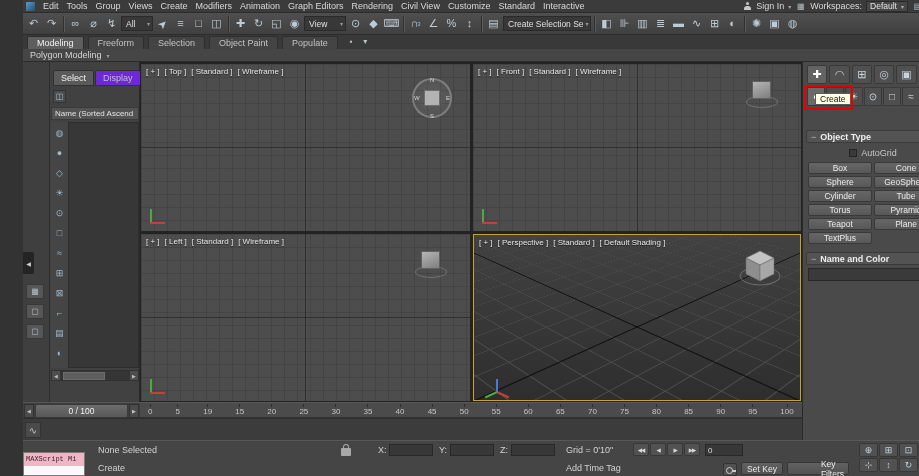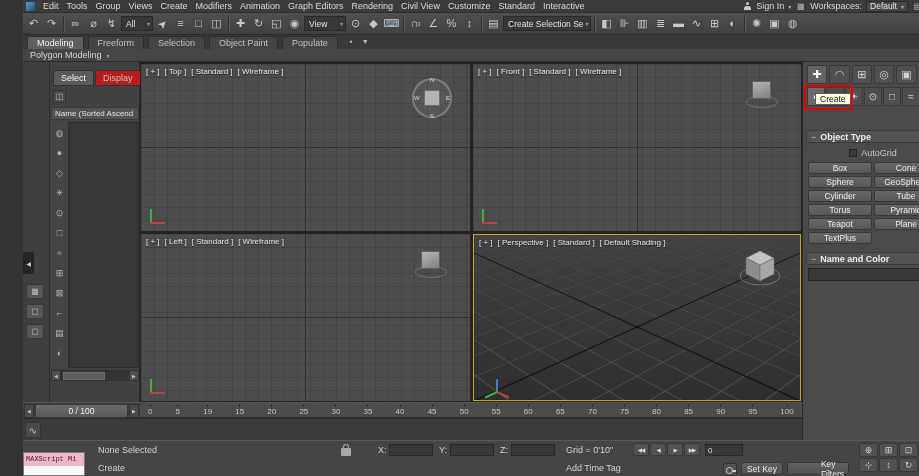--- a/index.html
+++ b/index.html
@@ -36,21 +36,21 @@
 
 
 .layout-strip{position:absolute;left:0;top:62px;width:27px;height:340px;background:#3f3f3f;border-right:1px solid #2e2e2e;}
 .ls-flyout{position:absolute;left:0;top:190px;width:11px;height:22px;background:#242424;color:#cfcfcf;font-size:6px;display:flex;align-items:center;justify-content:center;border-radius:0 2px 2px 0;}
 .ls-tabs{position:absolute;left:3px;top:222px;display:flex;flex-direction:column;gap:5px;}
 .lt-btn{width:18px;height:15px;background:#565656;border:1px solid #383838;font-size:8px;color:#b8c4cc;display:flex;align-items:center;justify-content:center;}
 
 
 .explorer{position:absolute;left:27px;top:62px;width:90px;height:340px;background:#414141;border-right:1px solid #2a2a2a;}
 .ex-tabs{position:absolute;left:3px;top:8px;display:flex;gap:1px;}
-.ex-tab{padding:2px 7px;font-size:9px;background:#b91c1c;color:#c0c0c0;border:1px solid #313131;border-radius:2px 2px 0 0;}
+.ex-tab{padding:2px 7px;font-size:9px;background:#6d28d9;color:#c0c0c0;border:1px solid #313131;border-radius:2px 2px 0 0;}
 .ex-tab.active{background:#5a5a5a;color:#f2f2f2;}
 .ex-tool{position:absolute;left:3px;top:28px;width:13px;height:13px;background:#4c4c4c;border:1px solid #333;color:#a9bdcb;font-size:8px;display:flex;align-items:center;justify-content:center;}
 .ex-header{position:absolute;left:1px;top:45px;width:88px;height:13px;background:#525252;border:1px solid #3a3a3a;font-size:8px;color:#e2e2e2;line-height:11px;padding-left:3px;overflow:hidden;white-space:nowrap;}
 .ex-filters{position:absolute;left:1px;top:60px;width:17px;height:246px;display:flex;flex-direction:column;gap:7px;padding-top:5px;align-items:center;background:#454545;}
 .ex-icon{width:13px;height:13px;display:flex;align-items:center;justify-content:center;font-size:9px;color:#9fb8cb;line-height:1;}
 .ex-list{position:absolute;left:18px;top:60px;width:71px;height:246px;background:#373737;border:1px solid #2d2d2d;}
 .ex-hscroll{position:absolute;left:1px;top:308px;width:88px;height:11px;display:flex;align-items:center;}
 .ex-scroll-btn{width:10px;height:11px;background:#4e4e4e;border:1px solid #333;font-size:5px;color:#bbb;display:flex;align-items:center;justify-content:center;flex:0 0 auto;}
 .ex-scroll-track{flex:1;height:11px;background:#353535;border-top:1px solid #303030;border-bottom:1px solid #303030;position:relative;}
 .ex-scroll-thumb{position:absolute;left:2px;top:1px;width:42px;height:8px;background:#5e5e5e;border:1px solid #6c6c6c;}

